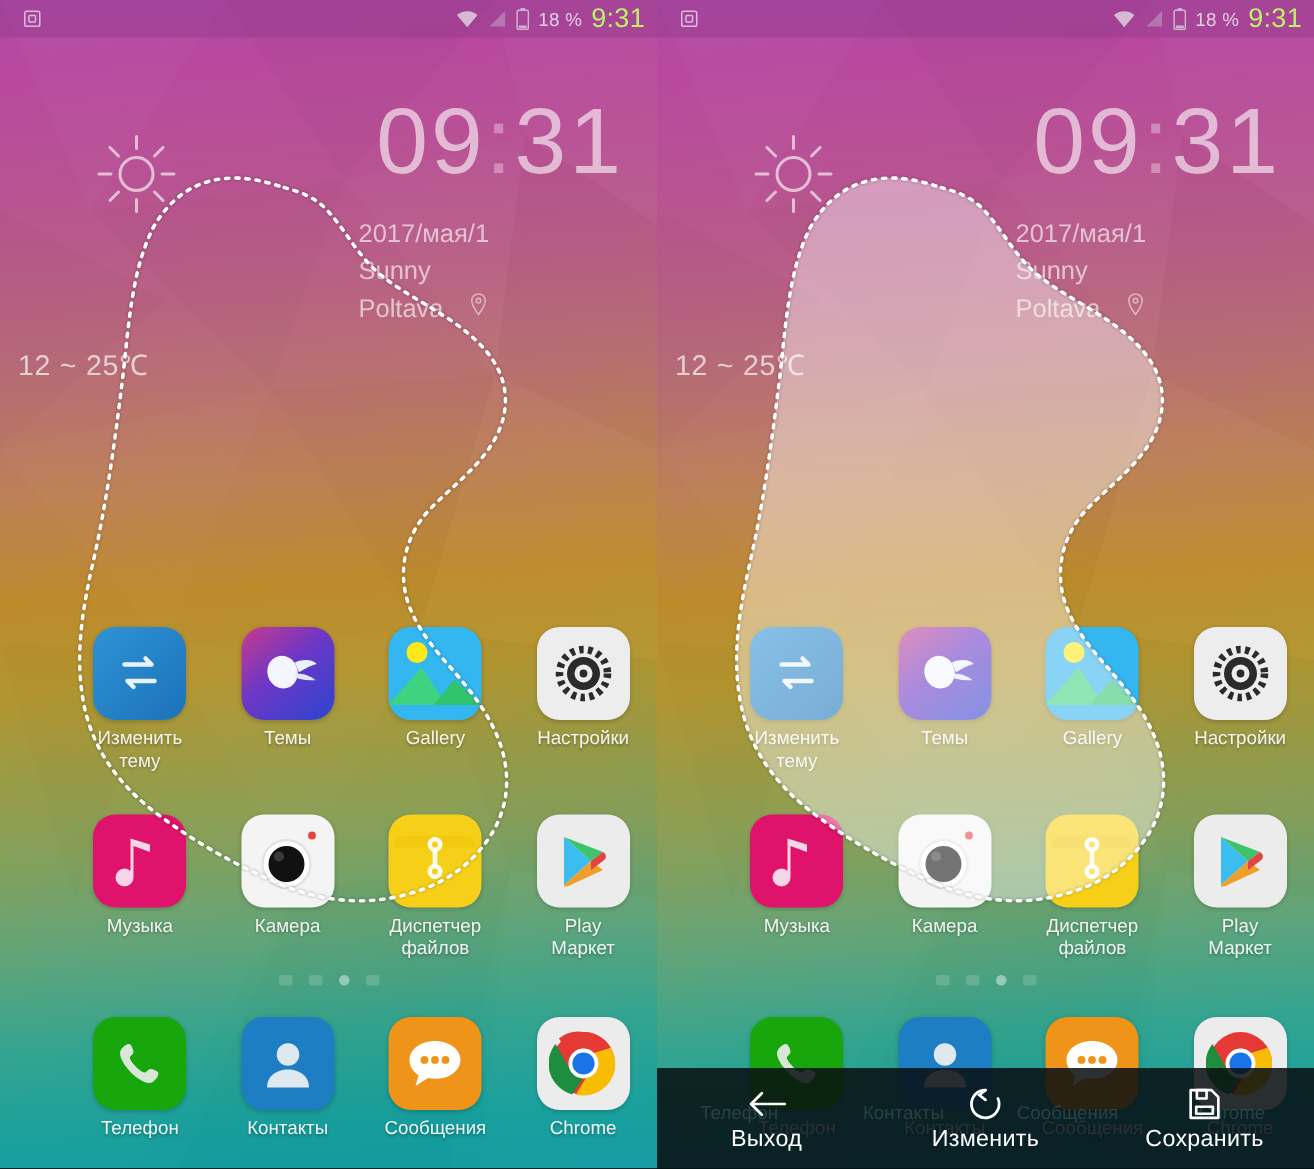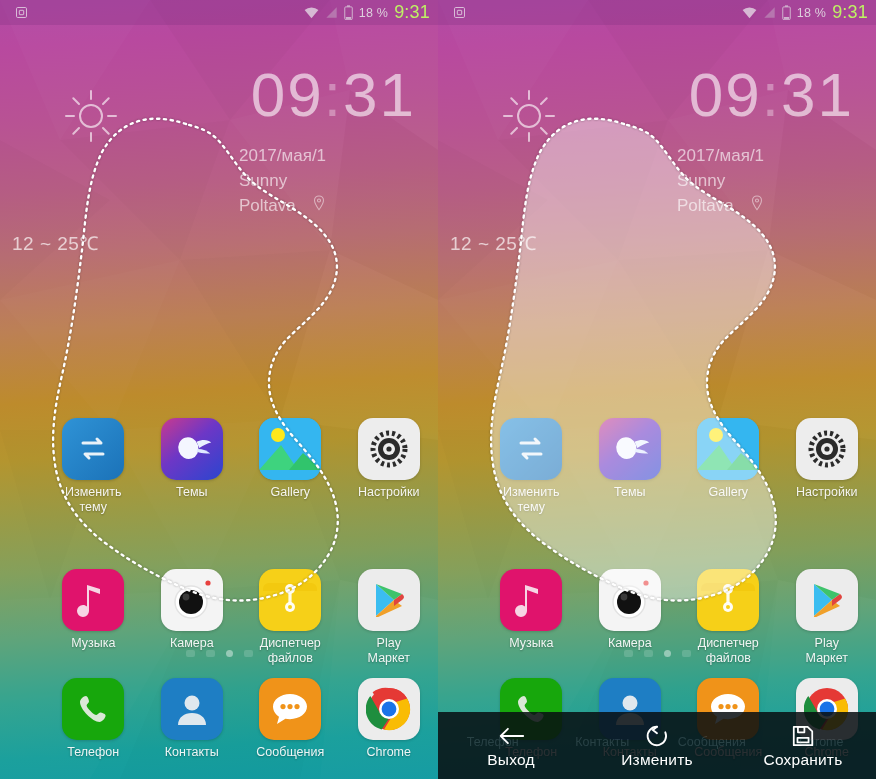--- a/index.html
+++ b/index.html
@@ -100,21 +100,21 @@
   .pin { opacity: .8; }
 
   
   .grid {
     position: absolute; left: 0; right: 0;
     display: grid;
     grid-template-columns: repeat(4, 1fr);
     padding-left: 44px;
   }
   .grid.row1 { top: 418px; }
-  .grid.row2 { top: 569px; }
+  .grid.row2 { top: 543px; }
   .grid.dock { top: 678px; }
 
   .app { display: flex; flex-direction: column; align-items: center; }
   .app .tile {
     width: 62px; height: 62px; border-radius: 15px;
     display: flex; align-items: center; justify-content: center;
     position: relative; overflow: hidden;
     box-shadow: 0 1px 3px rgba(0,0,0,.18);
   }
   .app .label {

